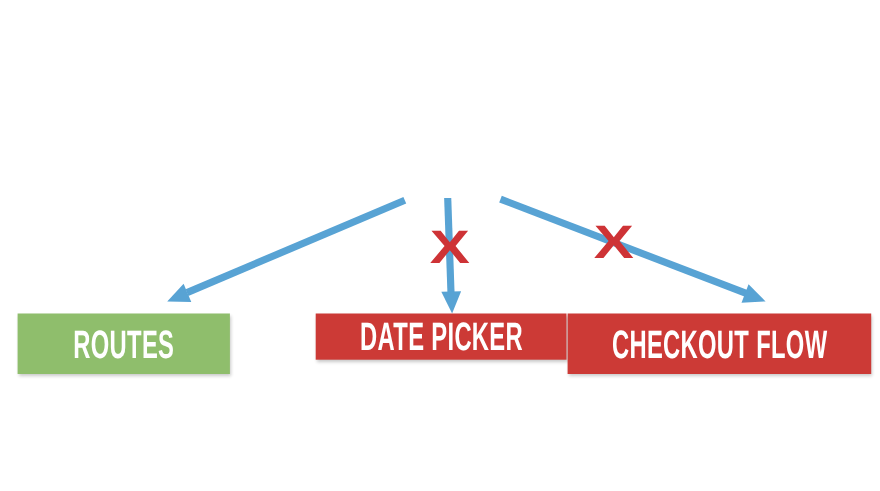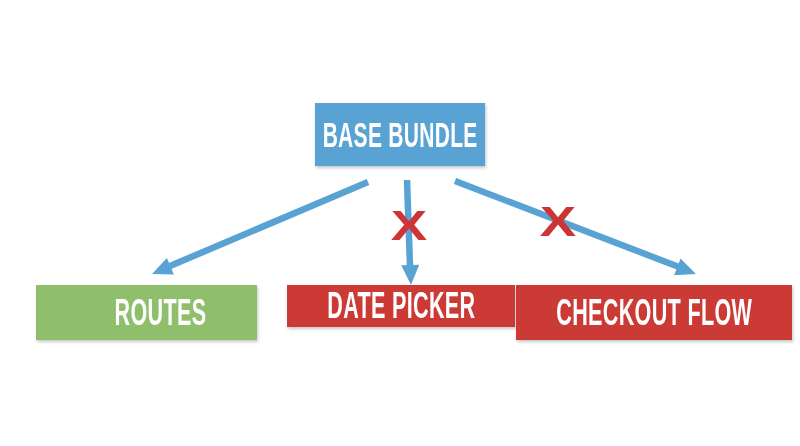--- a/index.html
+++ b/index.html
@@ -23,21 +23,21 @@
     position:absolute;
     display:flex;
     align-items:center;
     justify-content:center;
     box-shadow:1px 2px 3px rgba(0,0,0,0.22);
   }
   .node-root{
     left:315px;top:103px;width:170px;height:63px;
   }
   .node-routes{
-    left:36px;top:285px;width:193px;height:55px;padding-left:28px;
+    left:16px;top:285px;width:193px;height:55px;
   }
   .node-datepicker{
     left:287px;top:285px;width:228px;height:42px;
   }
   .node-checkout{
     left:516px;top:285px;width:276px;height:55px;
   }
   .node .label{
     font-weight:700;
     white-space:nowrap;
@@ -69,23 +69,20 @@
     <line x1="368" y1="182" x2="170" y2="266" stroke-width="6.5" stroke="#58A3D4"></line>
     <polygon points="152,274 166.9,257.9 173.9,274.5" fill="#58A3D4"></polygon>
 
     <line x1="407" y1="180" x2="410" y2="266" stroke-width="6.5" stroke="#58A3D4"></line>
     <polygon points="411,285 401.2,265.3 419.2,264.7" fill="#58A3D4"></polygon>
 
     <line x1="455" y1="181" x2="679" y2="267" stroke-width="6.5" stroke="#58A3D4"></line>
     <polygon points="696,274 674.1,275.2 680.5,258.4" fill="#58A3D4"></polygon>
   </svg>
 
-  <div class="node node-root" style="background: rgb(88, 163, 212);">
-    <span class="label" style="color: rgb(255, 255, 255);">BASE BUNDLE</span>
-  </div>
 
   <div class="node node-child node-routes" style="background: rgb(143, 190, 108);">
     <span class="label" style="color: rgb(255, 255, 255);">ROUTES</span>
   </div>
 
   <div class="node node-child node-datepicker" style="background: rgb(204, 58, 54);">
     <span class="label" style="color: rgb(255, 255, 255);">DATE PICKER</span>
   </div>
 
   <div class="node node-child node-checkout" style="background: rgb(204, 58, 54);">

